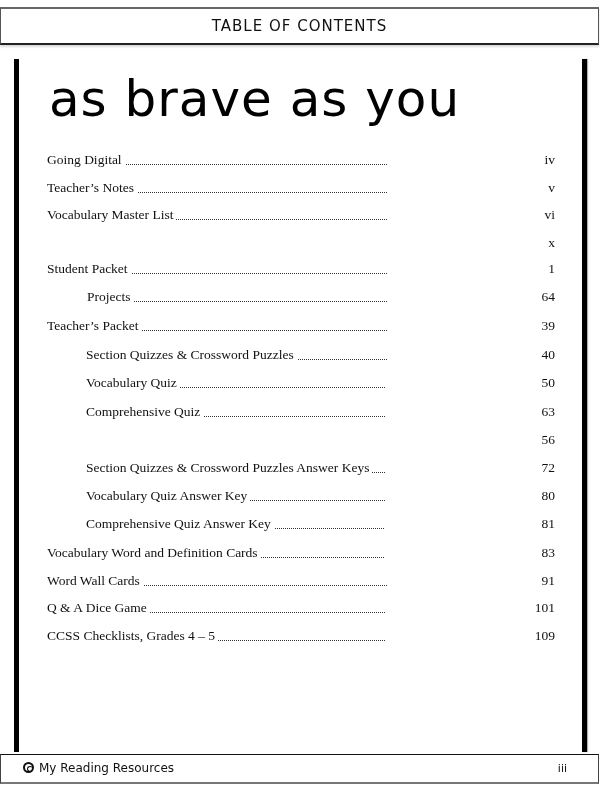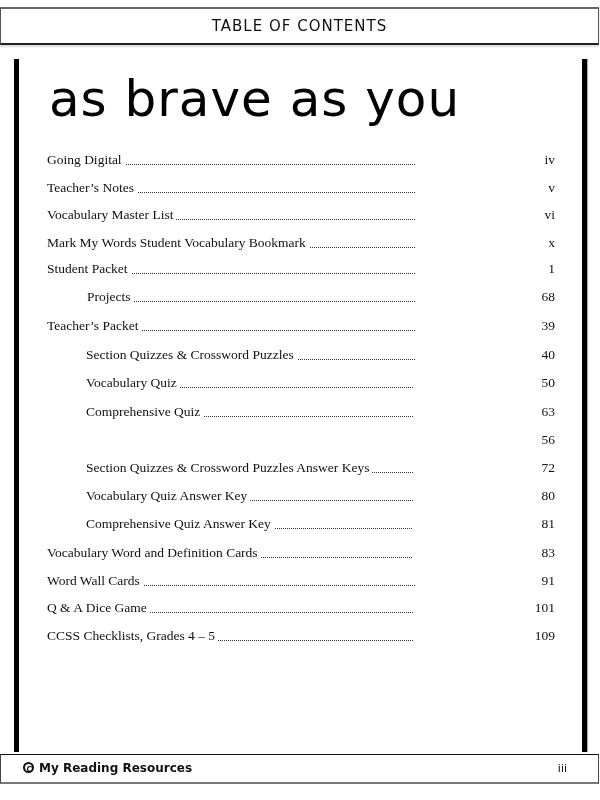--- a/index.html
+++ b/index.html
@@ -25,42 +25,42 @@
     .book-title {
       position: absolute; left: 0; width: 509px; top: 68px; text-align: center;
       font-family: "DejaVu Sans", sans-serif; font-size: 50px; line-height: 62px;
       color: #000; letter-spacing: 1px;
     }
     .toc {
       position: absolute; left: 0; top: 0; width: 600px;
     }
     .toc-row {
       position: absolute; left: 0; width: 492px; height: 20px;
-      font-size: 13.5px; line-height: 20px; padding-left: 28px;
+      font-size: 13.5px; line-height: 20px;
     }
     .toc-label {
       position: absolute; white-space: nowrap; overflow: hidden;
     }
     .toc-label .text { background: #fff; padding-right: 3px; }
     .toc-label::after {
       content: ""; position: absolute; left: 0; right: 0; bottom: 5px;
       border-bottom: 1.5px dotted #333; z-index: -1;
     }
     .toc-label { z-index: 1; }
     .toc-page {
       position: absolute; left: 505px; width: 50px; text-align: right;
     }
     .footer-box {
       position: absolute; left: 0; top: 754px; width: 597px; height: 27px;
       border: 1px solid #444; border-top: 1.5px solid #111; border-bottom: 2px solid #777;
       background: #fff;
     }
     .footer-copy {
       position: absolute; left: 22px; top: 0; line-height: 27px;
-      font-family: "DejaVu Sans", sans-serif; font-size: 12px; color: #111; font-weight: bold;
+      font-family: "DejaVu Sans", sans-serif; font-size: 12px; color: #111;
     }
     .copyright-icon {
       display: inline-block; width: 11px; height: 11px; border: 2px solid #111; border-radius: 50%;
       box-sizing: border-box; vertical-align: -1px; margin-right: 5px; position: relative;
     }
     .copyright-icon::after {
       content: ""; position: absolute; left: 1.5px; top: 1.5px; width: 4px; height: 4px;
       border: 1.5px solid #111; border-right-color: transparent; border-radius: 50%;
     }
     .footer-page {
@@ -87,30 +87,29 @@
   </div>
   <div class="toc-row" style="top:178px">
     <div class="toc-label" style="left:47px; right:105px"><span class="text">Teacher’s Notes</span></div>
     <div class="toc-page">v</div>
   </div>
   <div class="toc-row" style="top:205px">
     <div class="toc-label" style="left:47px; right:105px"><span class="text">Vocabulary Master List</span></div>
     <div class="toc-page">vi</div>
   </div>
   <div class="toc-row" style="top:233px">
-    <div class="toc-label" style="left:47px; right:105px"><span class="text">Mark My Words Student Vocabulary Bookmark</span></div>
     <div class="toc-page">x</div>
   </div>
   <div class="toc-row" style="top:259px">
     <div class="toc-label" style="left:47px; right:105px"><span class="text">Student Packet</span></div>
     <div class="toc-page">1</div>
   </div>
   <div class="toc-row" style="top:287px">
     <div class="toc-label" style="left:87px; right:105px"><span class="text">Projects</span></div>
-    <div class="toc-page">68</div>
+    <div class="toc-page">64</div>
   </div>
   <div class="toc-row" style="top:316px">
     <div class="toc-label" style="left:47px; right:105px"><span class="text">Teacher’s Packet</span></div>
     <div class="toc-page">39</div>
   </div>
   <div class="toc-row" style="top:345px">
     <div class="toc-label" style="left:86px; right:105px"><span class="text">Section Quizzes &amp; Crossword Puzzles</span></div>
     <div class="toc-page">40</div>
   </div>
   <div class="toc-row" style="top:373px">

